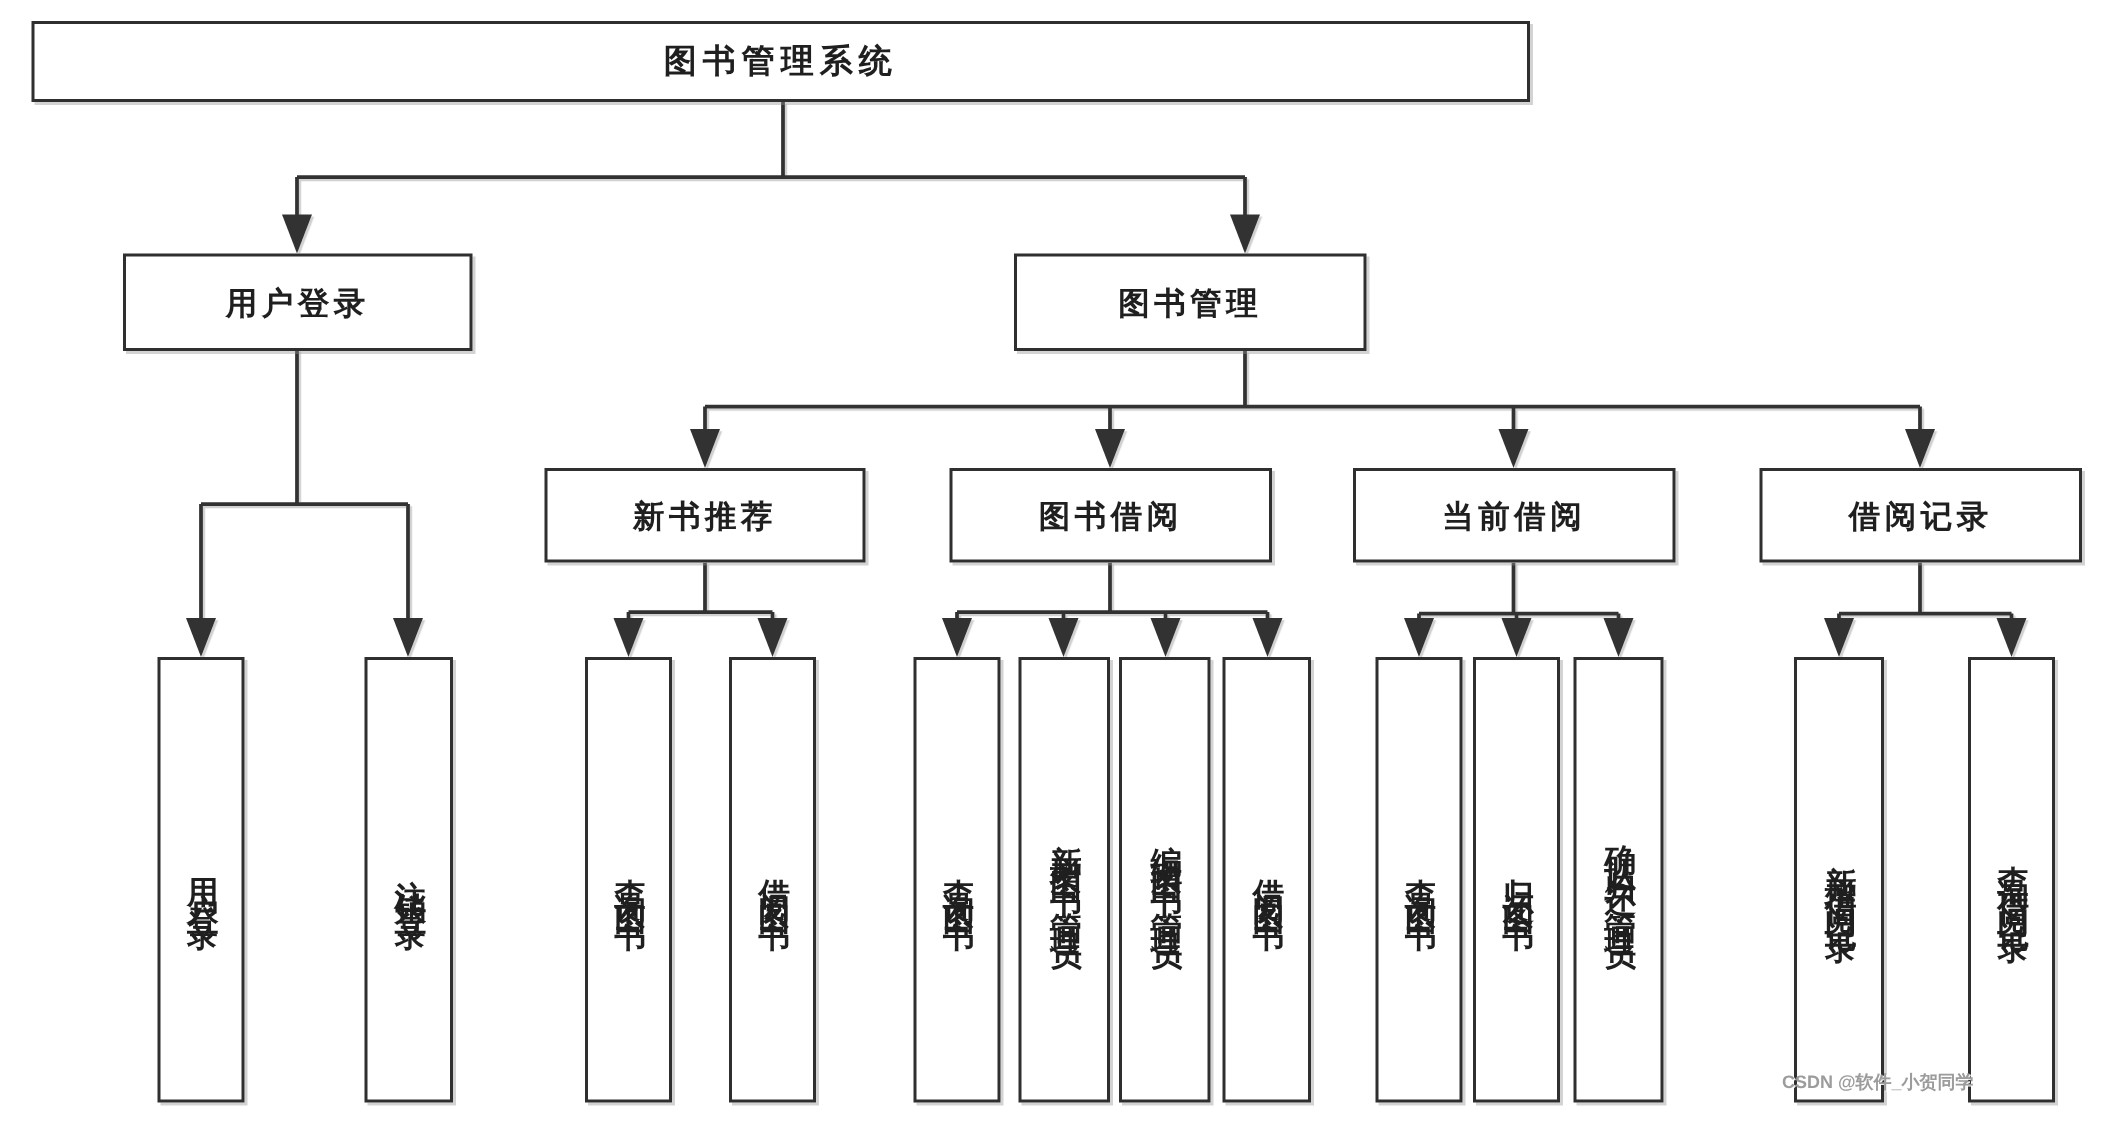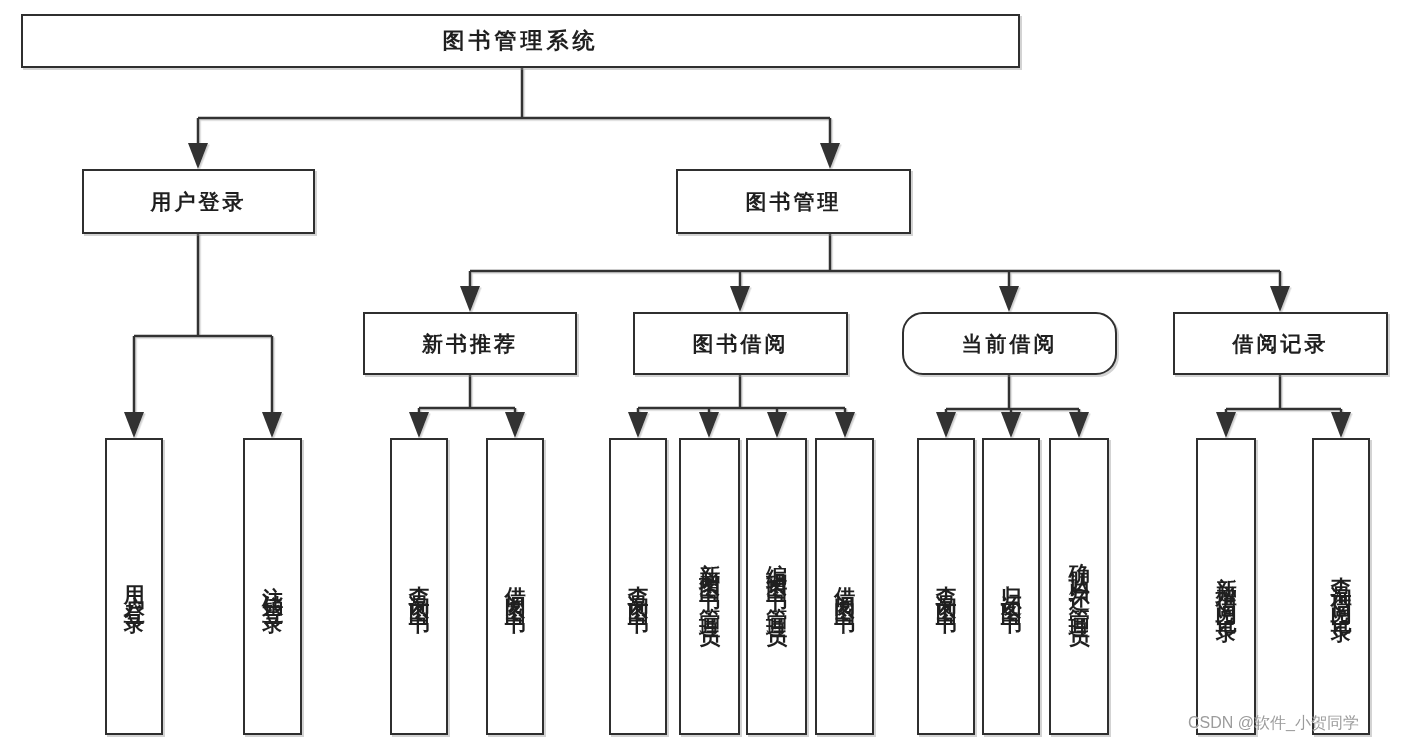--- a/index.html
+++ b/index.html
@@ -51,22 +51,22 @@
     font-weight: 600;
     line-height: 1.25;
     letter-spacing: 9px;
     white-space: nowrap;
   }
   .watermark {
     position: absolute;
     left: 1188px;
     top: 713px;
     z-index: 5;
-    font-size: 16px;
-    font-weight: 400;
+    font-size: 12px;
+    font-weight: 700;
     color: #9c9c9c;
     text-shadow: 1px 1px 0 rgba(255,255,255,0.9);
     white-space: nowrap;
   }
 </style>
 </head>
 <body>
 
 <div class="stage">
 
@@ -132,21 +132,21 @@
   <div class="node h" style="left:676px; top:169px; width:235px; height:65px;">
     <span>图书管理</span>
   </div>
 
   <div class="node h" style="left:633px; top:312px; width:215px; height:63px;">
     <span>图书借阅</span>
   </div>
   <div class="node h" style="left:363px; top:312px; width:214px; height:63px;">
     <span>新书推荐</span>
   </div>
-  <div class="node h" style="left:902px; top:312px; width:215px; height:63px;border-radius:21px;">
+  <div class="node h" style="left:902px; top:312px; width:215px; height:63px;">
     <span>当前借阅</span>
   </div>
   <div class="node h" style="left:1173px; top:312px; width:215px; height:63px;">
     <span>借阅记录</span>
   </div>
 
   <div class="node v" style="left:105px; top:438px; width:58px; height:297px;">
     <span>用户登录</span>
   </div>
   <div class="node v" style="left:243px; top:438px; width:59px; height:297px;">

